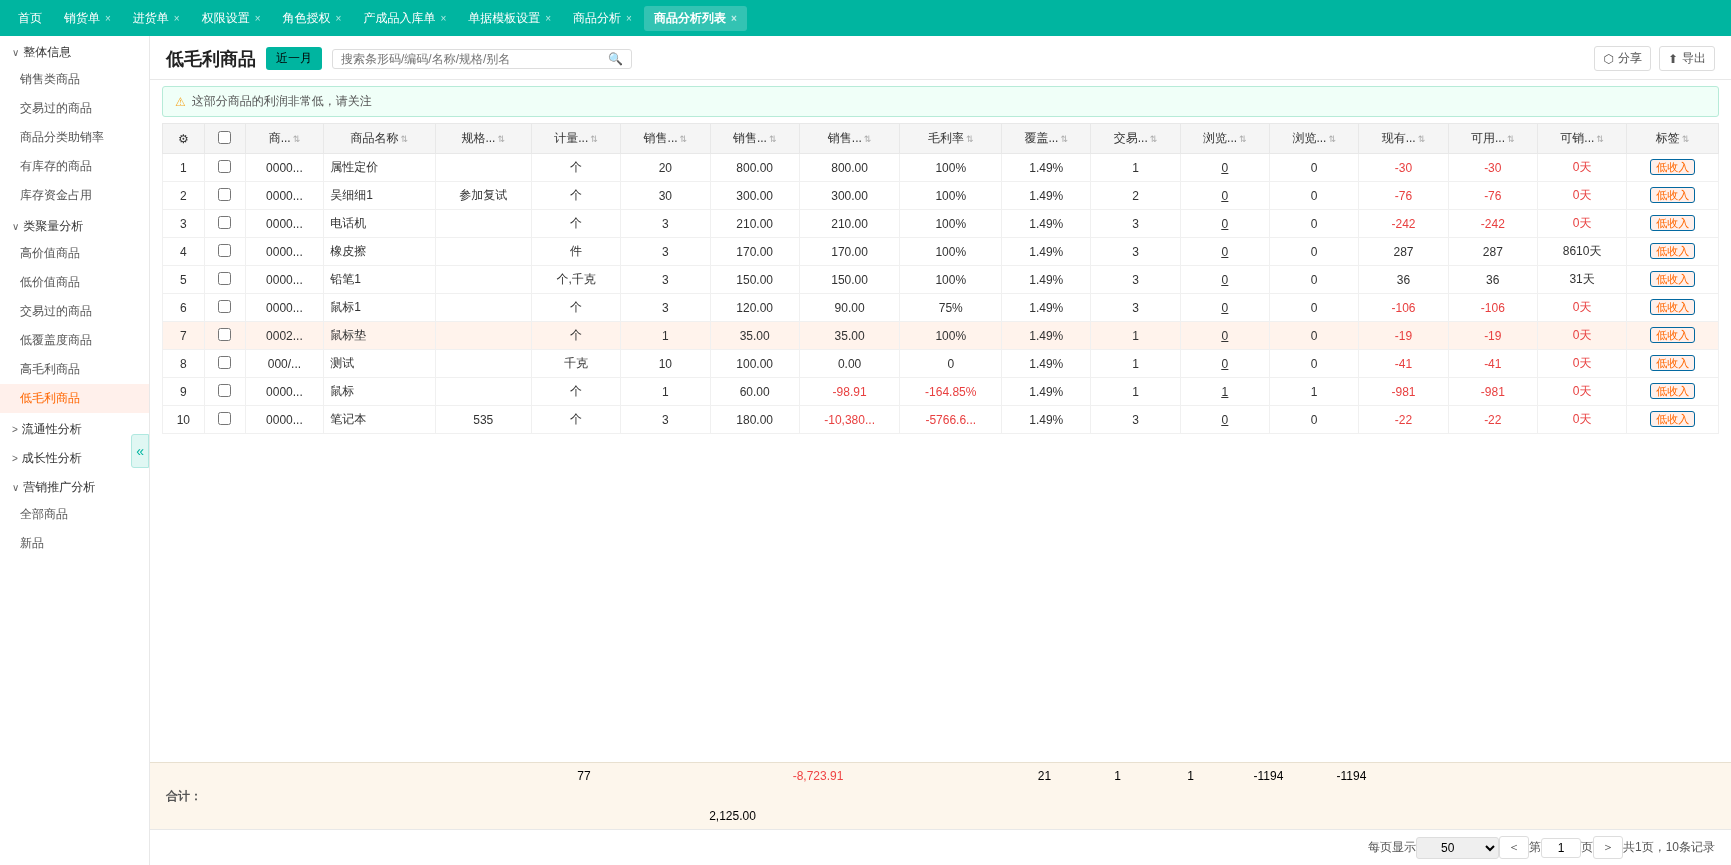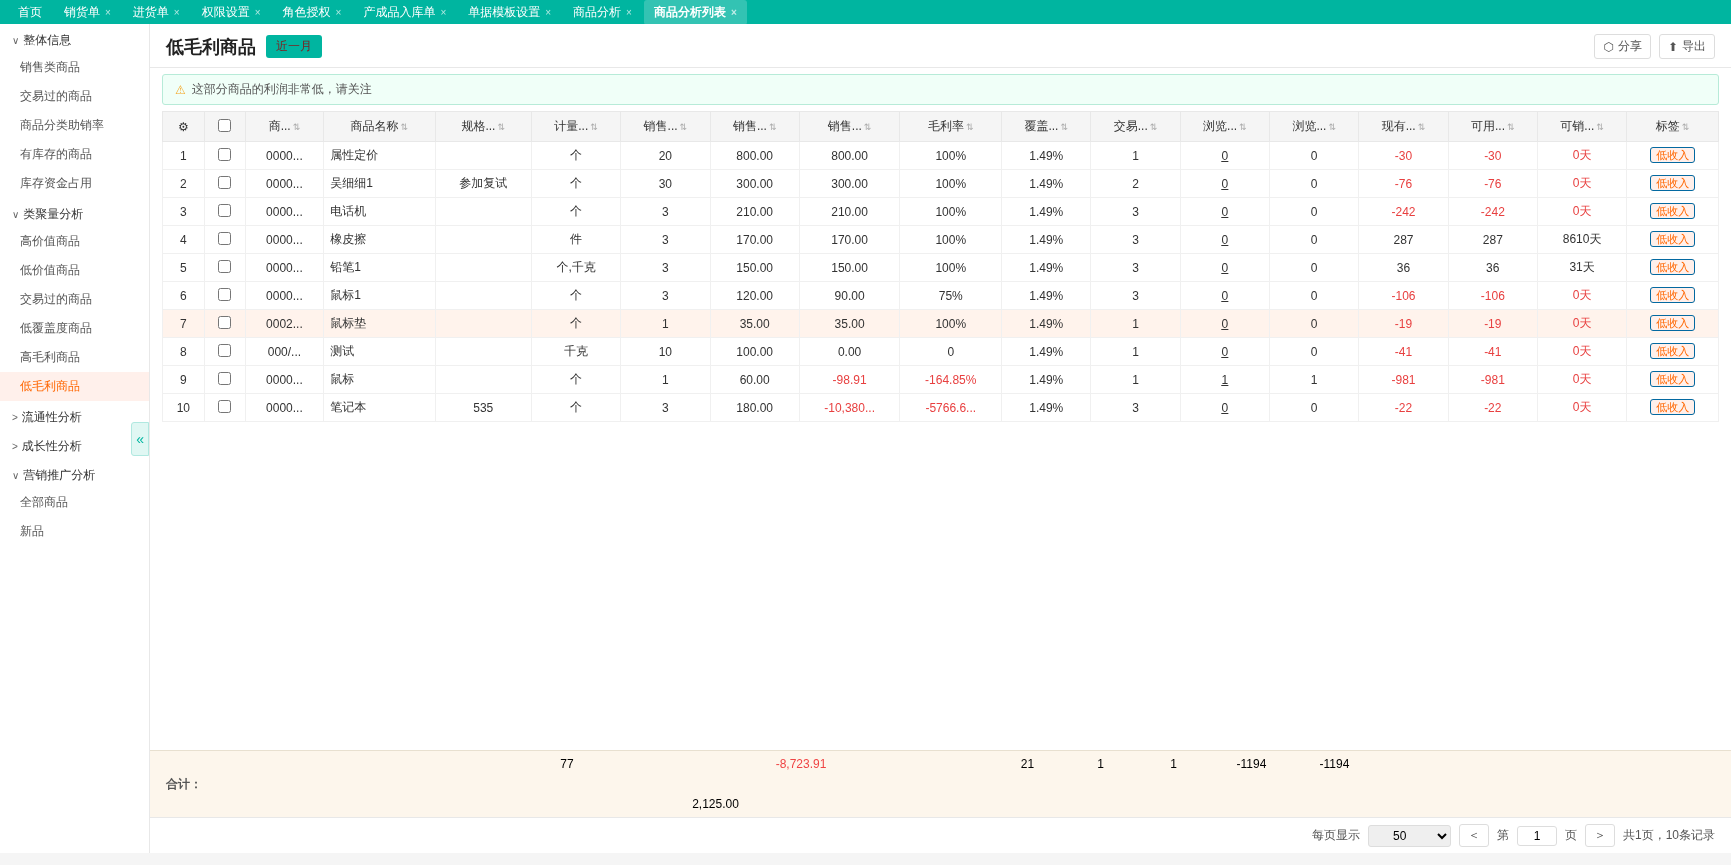--- a/index.html
+++ b/index.html
@@ -3,21 +3,21 @@
   <meta charset="utf-8">
   <style>
     * { box-sizing: border-box; margin: 0; padding: 0; font-family: 'Microsoft YaHei', sans-serif; font-size: 12px; }
     body { background: #f5f5f5; overflow-x: hidden; }
 
     
     .top-nav {
       background: #00b5a0;
       display: flex;
       align-items: center;
-      height: 24px;
+      height: 36px;
       padding: 0 8px;
       gap: 2px;
     }
     .nav-item {
       color: #fff;
       padding: 4px 10px;
       cursor: pointer;
       border-radius: 3px;
       white-space: nowrap;
       display: flex;
@@ -76,21 +76,21 @@
       background: #fff;
       border-bottom: 1px solid #e8e8e8;
     }
     .page-title {
       font-size: 18px;
       font-weight: bold;
       color: #222;
     }
     .btn-time-filter {
       background: #00b5a0;
-      color: #7f1d1d;
+      color: #000000;
       border: none;
       border-radius: 3px;
       padding: 3px 10px;
       cursor: pointer;
       font-size: 12px;
     }
     .search-box {
       display: flex;
       align-items: center;
       border: 1px solid #ddd;
@@ -197,40 +197,39 @@
     .underline-link { text-decoration: underline; cursor: pointer; color: #333; }
 
     
     .table-footer {
       background: #fdf6ec;
       border-top: 1px solid #e8e0d0;
       padding: 6px 16px;
       display: flex;
       align-items: center;
     }
-    .footer-label { color: #555; font-weight: bold; margin-right: 12px; }
+    .footer-label { color: #555; font-weight: bold; margin-right: 29px; }
     .footer-cells {
       display: flex;
       gap: 8px;
       flex: 1;
     }
     .footer-cell {
       text-align: center;
       min-width: 80px;
       padding: 0 6px;
     }
 
     
     .pagination-bar {
       border-top: 1px solid #e8e8e8;
       padding: 6px 16px;
       display: flex;
       align-items: center;
       justify-content: flex-end;
-      gap: 8px;
       background: #fff;
     }
     .pagination-bar .pg-text { color: #555; }
     .pg-select {
       border: 1px solid #ddd;
       border-radius: 3px;
       padding: 2px 20px;
       font-size: 12px;
     }
     .pg-btn {
@@ -321,20 +320,24 @@
       <div class="sidebar-item">全部商品</div>
       <div class="sidebar-item">新品</div>
       <div class="collapse-btn">«</div>
   </aside>
 
   <div class="content-area">
 
     <div class="page-header">
       <span class="page-title">低毛利商品</span>
       <button class="btn-time-filter">近一月</button>
+      <div class="search-box">
+        <input type="text" placeholder="搜索条形码/编码/名称/规格/别名" style="">
+        <span style="color:#aaa;cursor:pointer;">🔍</span>
+      </div>
       <div class="header-actions">
         <button class="btn-action">
           <span>⬡</span>
           <span>分享</span>
         </button>
         <button class="btn-action">
           <span>⬆</span>
           <span>导出</span>
         </button>
       </div>

